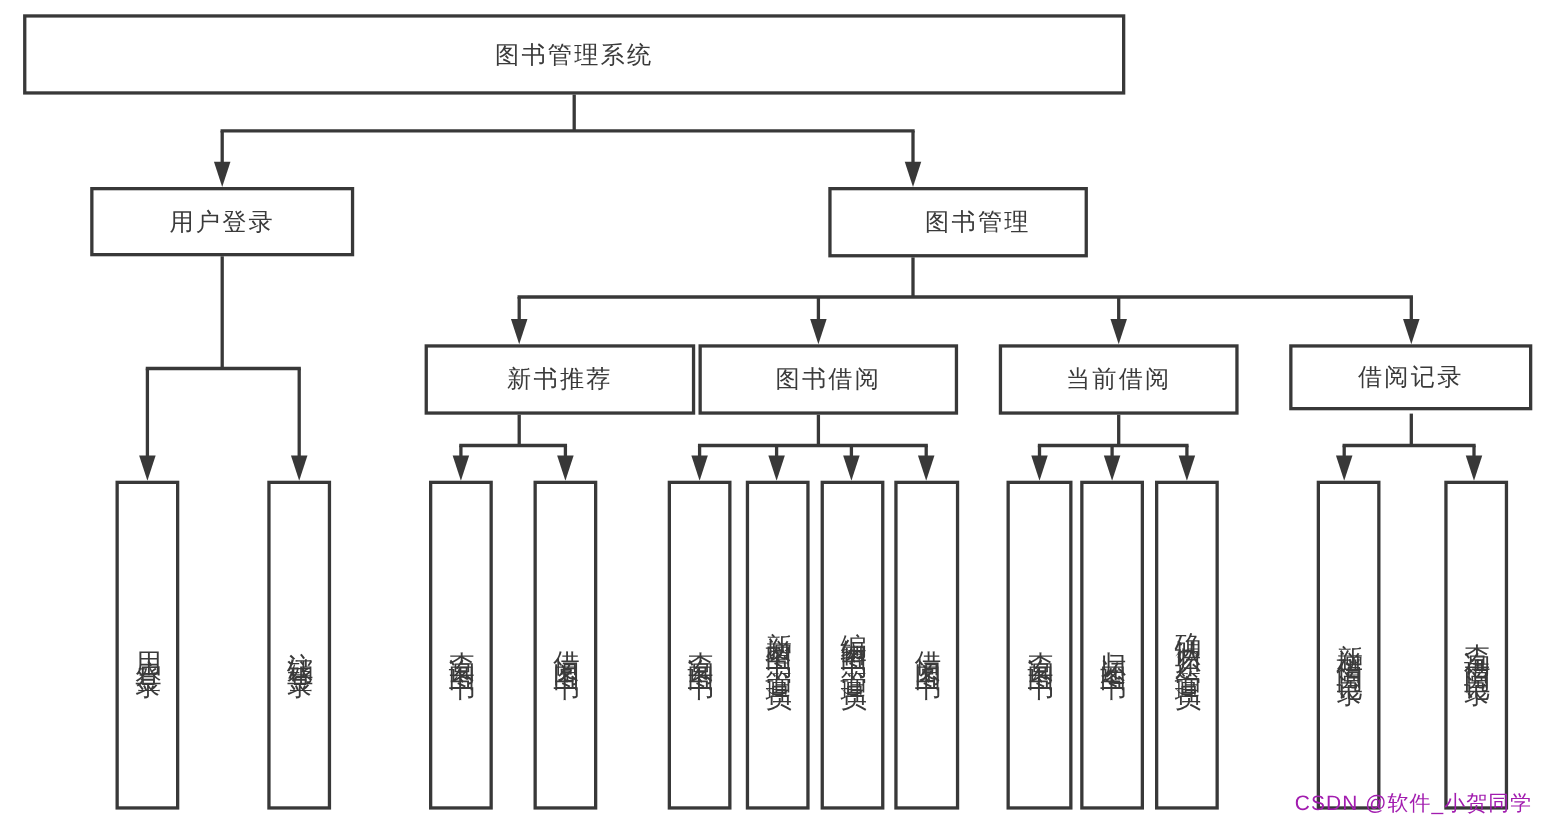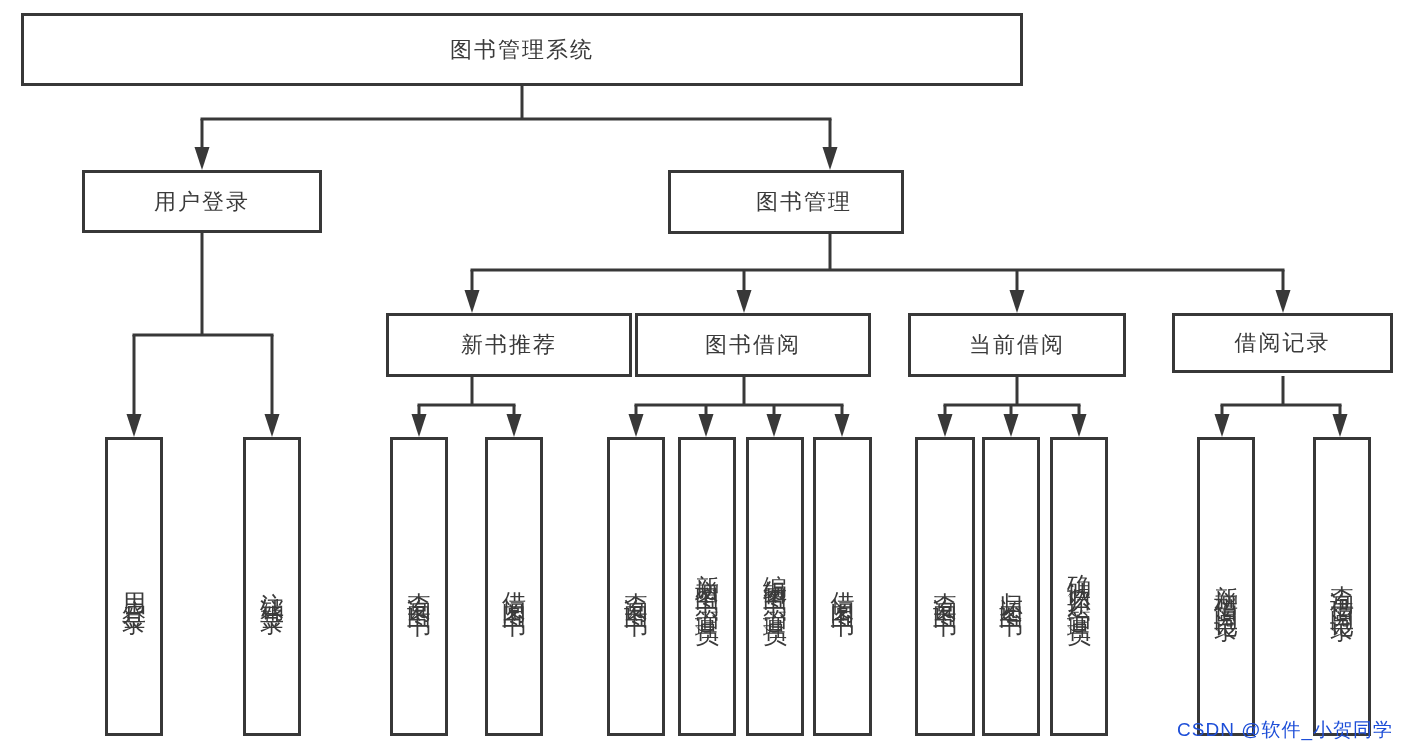--- a/index.html
+++ b/index.html
@@ -31,21 +31,21 @@
     white-space:nowrap;
   }
   #connectors{
     position:absolute;left:0;top:0;width:1405px;height:747px;
     pointer-events:none;
   }
   #watermark{
     position:absolute;
     right:12px;bottom:4px;
     font-size:19px;
-    color:#1d4ed8;
+    color:#a21caf;
     letter-spacing:1px;
     z-index:5;
     white-space:nowrap;
   }
 </style>
 </head>
 <body>
 
 <div id="canvas">
 
@@ -100,21 +100,21 @@
       <line x1="1220.5" y1="405" x2="1341.5" y2="405" stroke="#383838" stroke-width="3"></line>
       <line x1="1222" y1="405" x2="1222" y2="421" stroke="#383838" stroke-width="3"></line>
       <polygon points="1222,437 1214.5,414 1229.5,414" fill="#383838"></polygon>
       <line x1="1340" y1="405" x2="1340" y2="421" stroke="#383838" stroke-width="3"></line>
       <polygon points="1340,437 1332.5,414 1347.5,414" fill="#383838"></polygon>
     </svg>
 
   <div class="node hnode" style="left:21px;top:13px;width:1002px;height:73px;">图书管理系统</div>
 
   <div class="node hnode" style="left:82px;top:170px;width:240px;height:63px;">用户登录</div>
-  <div class="node hnode" style="left:668px;top:170px;width:236px;height:64px;padding-left:36px;">图书管理</div>
+  <div class="node hnode" style="left:753px;top:170px;width:236px;height:64px;padding-left:36px;">图书管理</div>
 
   <div class="node hnode" style="left:363px;top:313px;width:246px;height:64px;margin-left:23px;">新书推荐</div>
   <div class="node hnode" style="left:635px;top:313px;width:236px;height:64px;">图书借阅</div>
   <div class="node hnode" style="left:908px;top:313px;width:218px;height:64px;">当前借阅</div>
   <div class="node hnode" style="left:1172px;top:313px;width:221px;height:60px;">借阅记录</div>
 
   <div class="node vnode" style="left:105px;top:437px;width:58px;height:299px;">
     <span>用户登录</span>
   </div>
   <div class="node vnode" style="left:243px;top:437px;width:58px;height:299px;">

